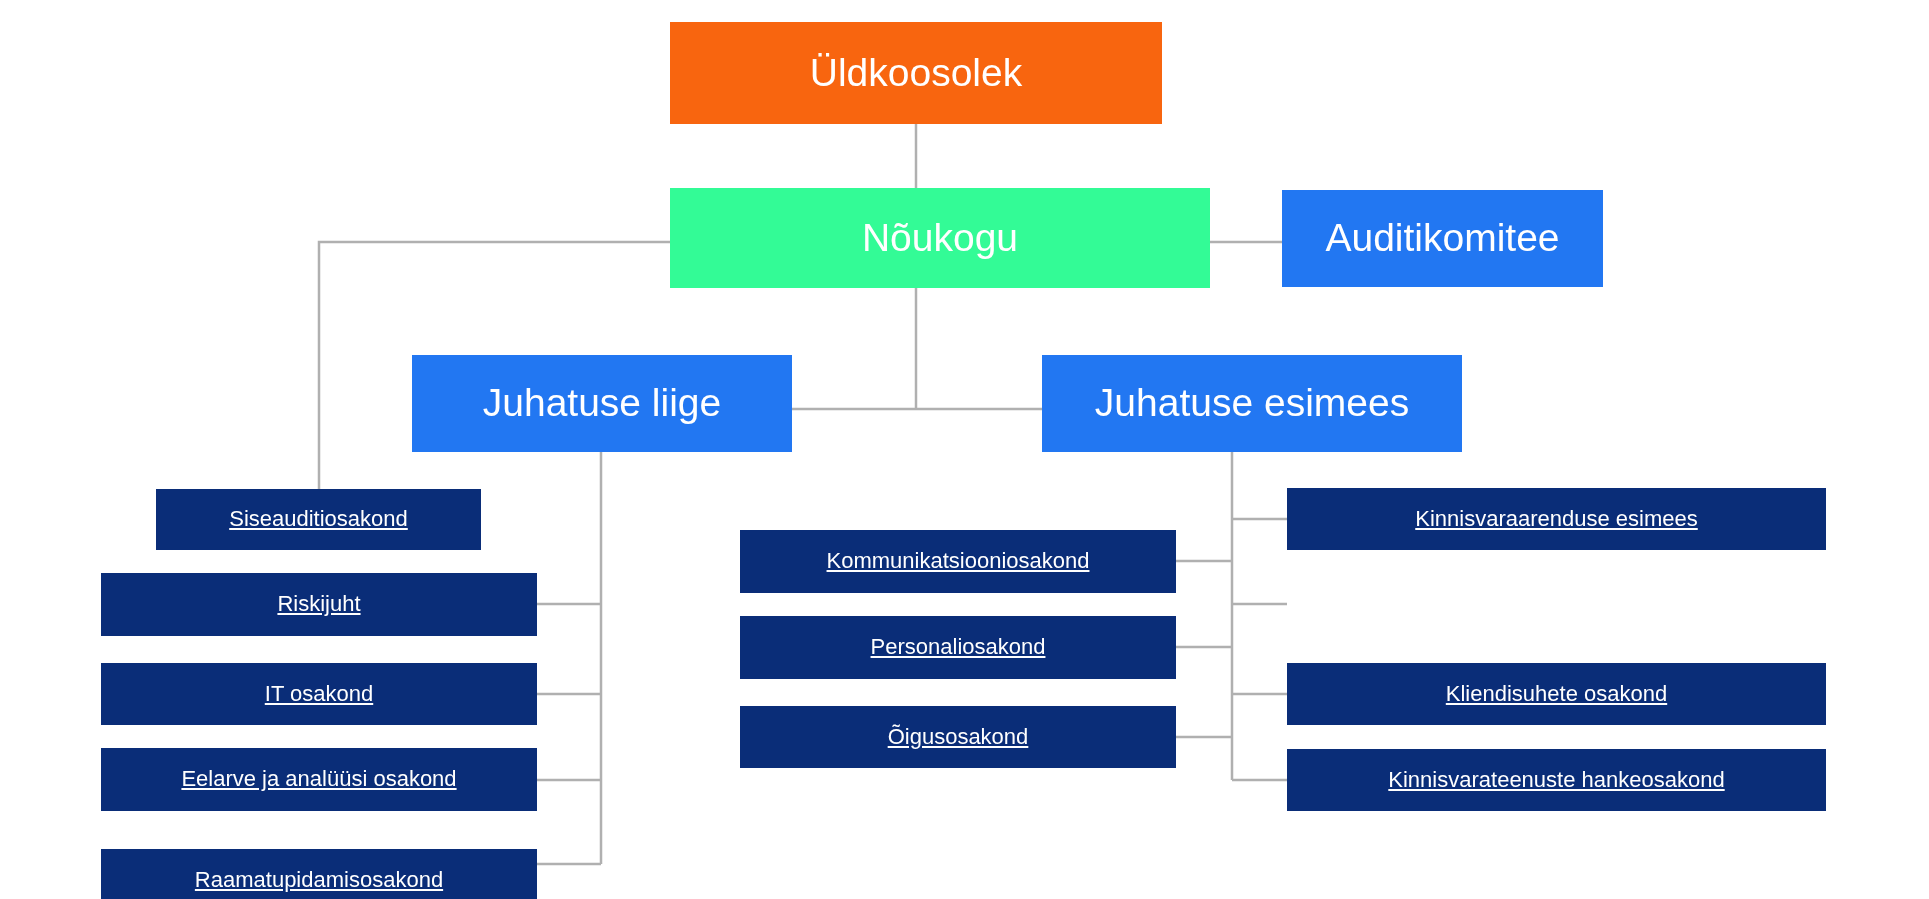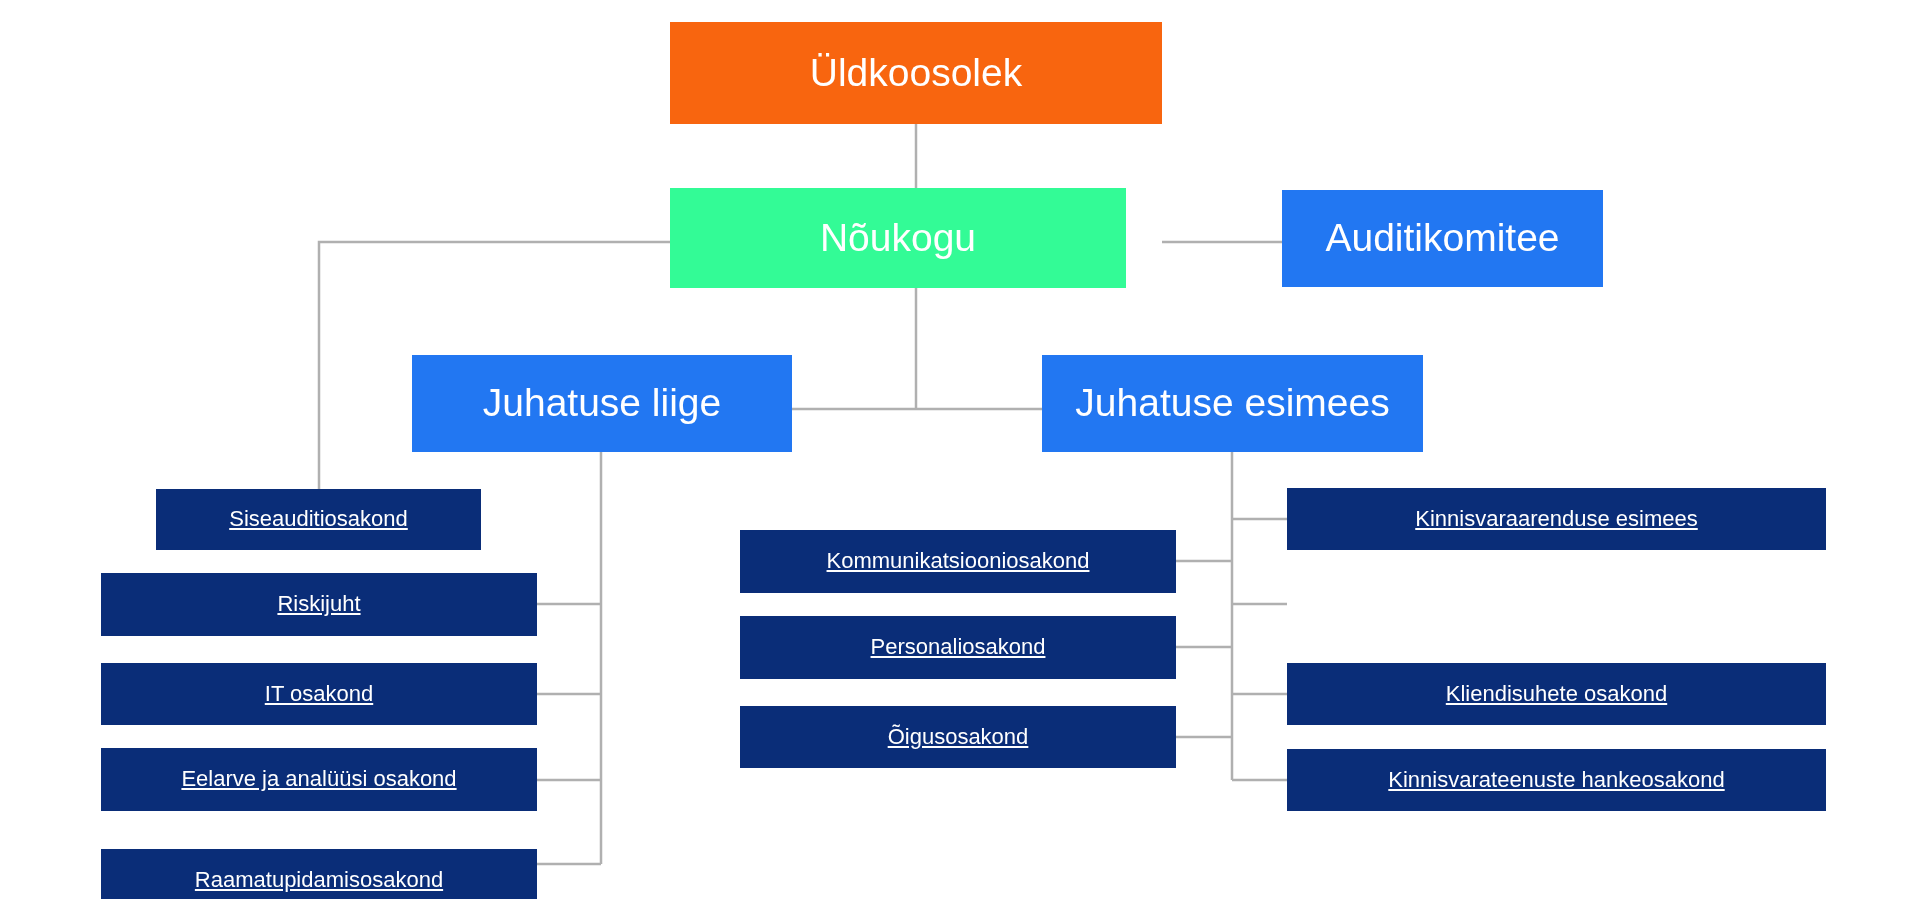--- a/index.html
+++ b/index.html
@@ -50,33 +50,33 @@
     <path class="connector" d="M1232 519 H1287"></path>
     <path class="connector" d="M1232 604 H1287"></path>
     <path class="connector" d="M1232 694 H1287"></path>
     <path class="connector" d="M1232 780 H1287"></path>
   </svg>
 
   <div class="node node-lg" style="left: 670px; top: 22px; width: 492px; height: 102px; background: rgb(248, 101, 15);">
     <span>Üldkoosolek</span>
   </div>
 
-  <div class="node node-lg" style="left: 670px; top: 188px; width: 456px; height: 100px; background: rgb(51, 251, 150);">
+  <div class="node node-lg" style="left: 670px; top: 188px; width: 540px; height: 100px; background: rgb(51, 251, 150);">
     <span>Nõukogu</span>
   </div>
 
   <div class="node node-lg" style="left: 1282px; top: 190px; width: 321px; height: 97px; background: rgb(34, 119, 242);">
     <span>Auditikomitee</span>
   </div>
 
   <div class="node node-lg" style="left: 412px; top: 355px; width: 380px; height: 97px; background: rgb(34, 119, 242);">
     <span>Juhatuse liige</span>
   </div>
 
-  <div class="node node-lg" style="left: 1042px; top: 355px; width: 381px; height: 97px; background: rgb(34, 119, 242);">
+  <div class="node node-lg" style="left: 1042px; top: 355px; width: 420px; height: 97px; background: rgb(34, 119, 242);">
     <span>Juhatuse esimees</span>
   </div>
 
   <div class="node node-sm" style="left: 156px; top: 489px; width: 325px; height: 61px; background: rgb(10, 45, 120);">
     <span>Siseauditiosakond</span>
   </div>
 
   <div class="node node-sm" style="left: 101px; top: 573px; width: 436px; height: 63px; background: rgb(10, 45, 120);">
     <span>Riskijuht</span>
   </div>

